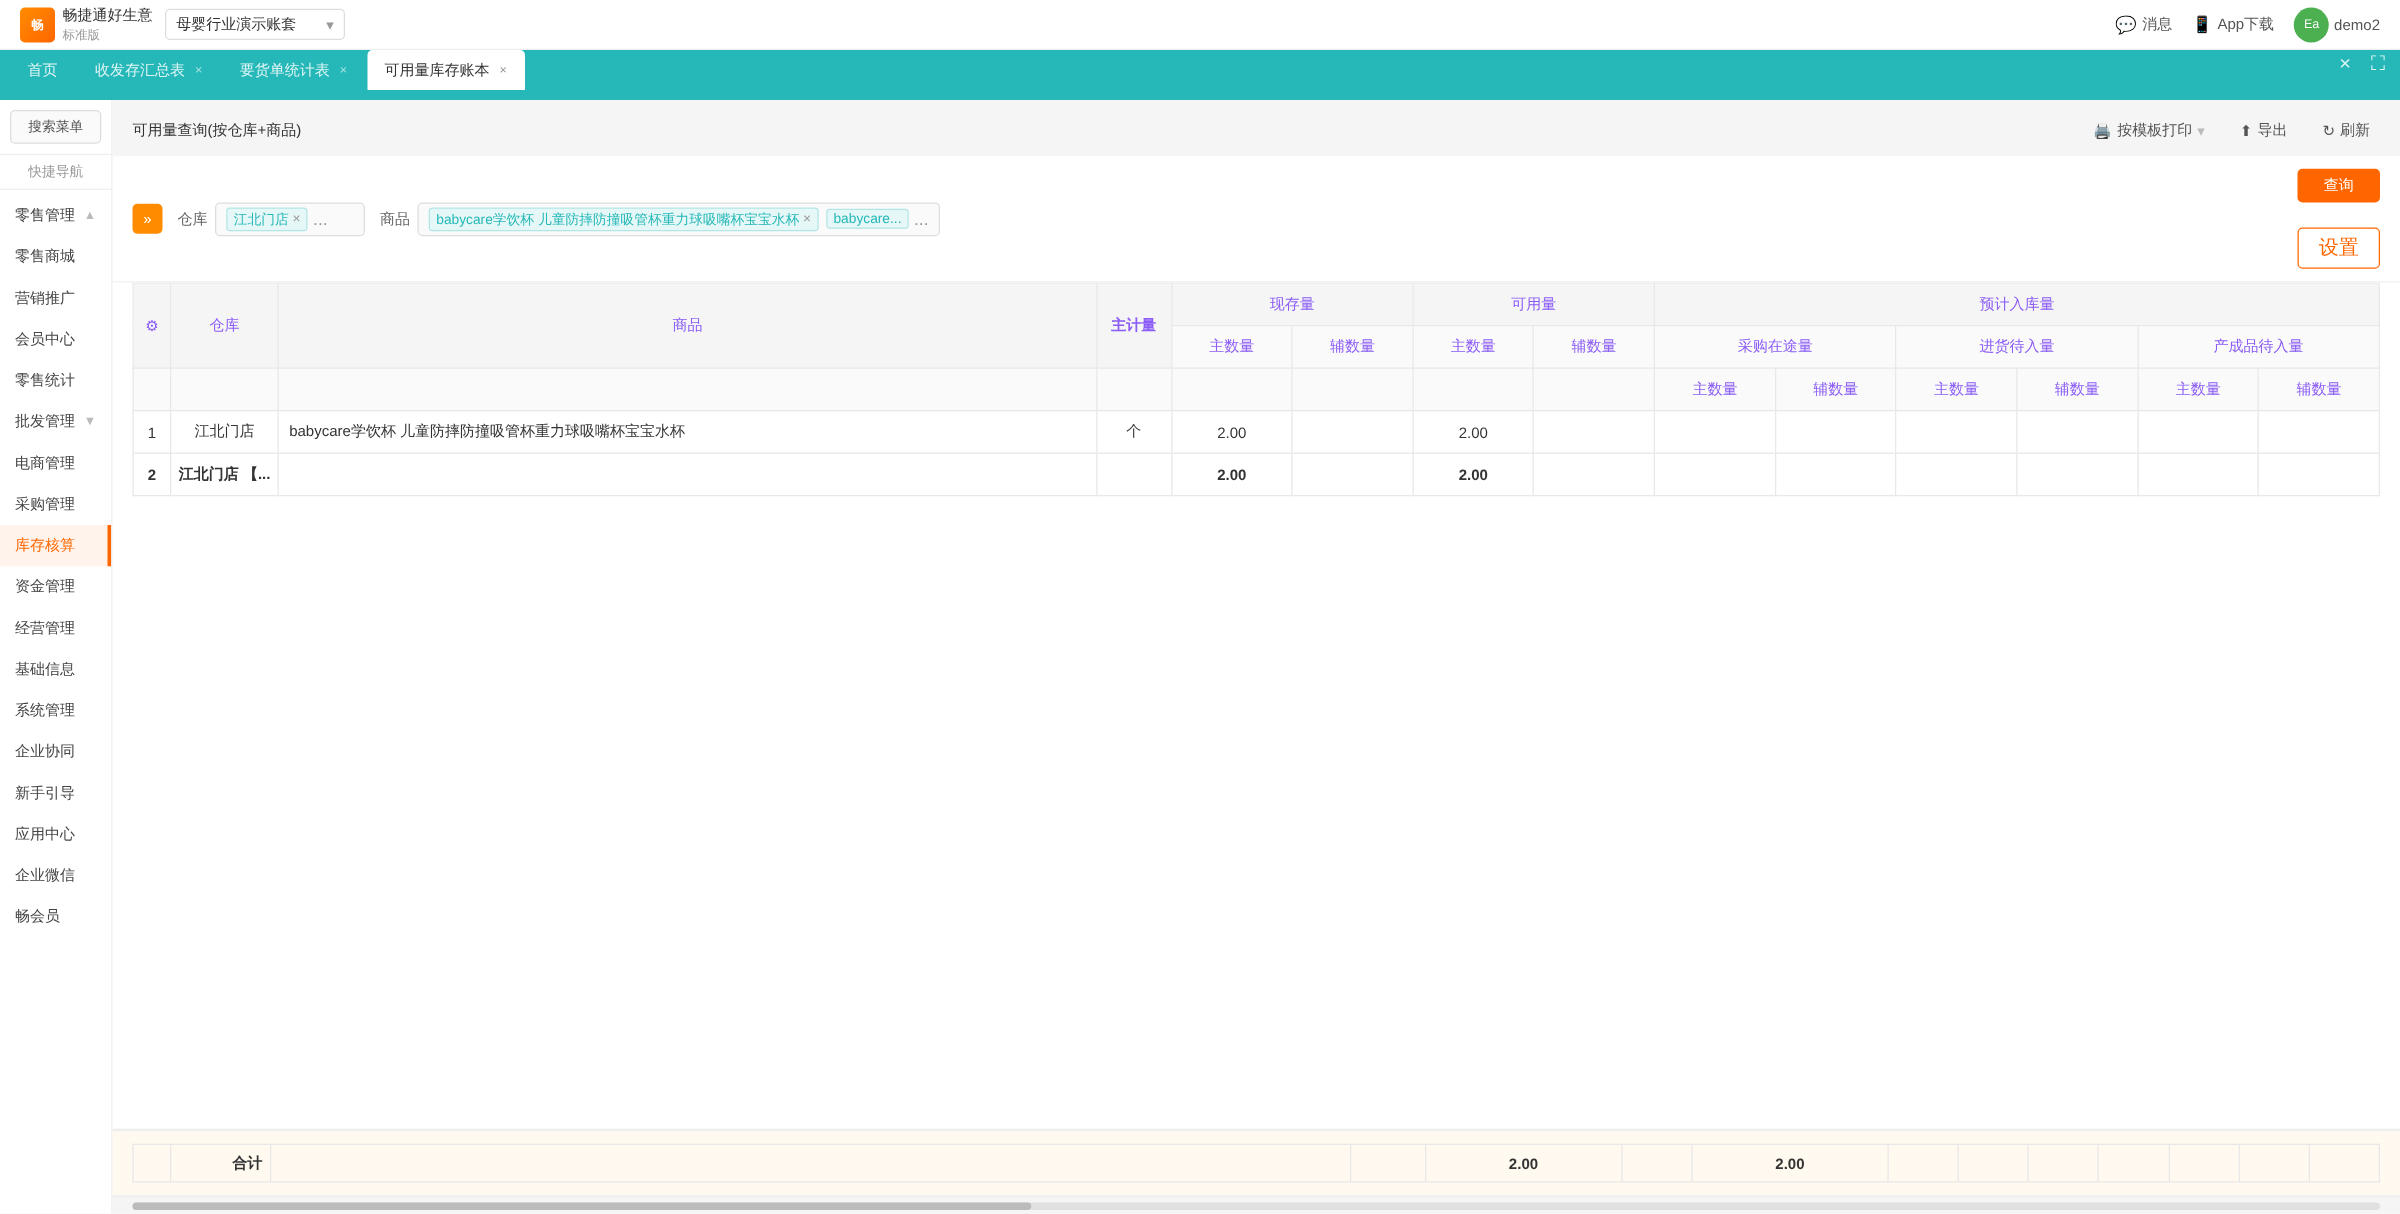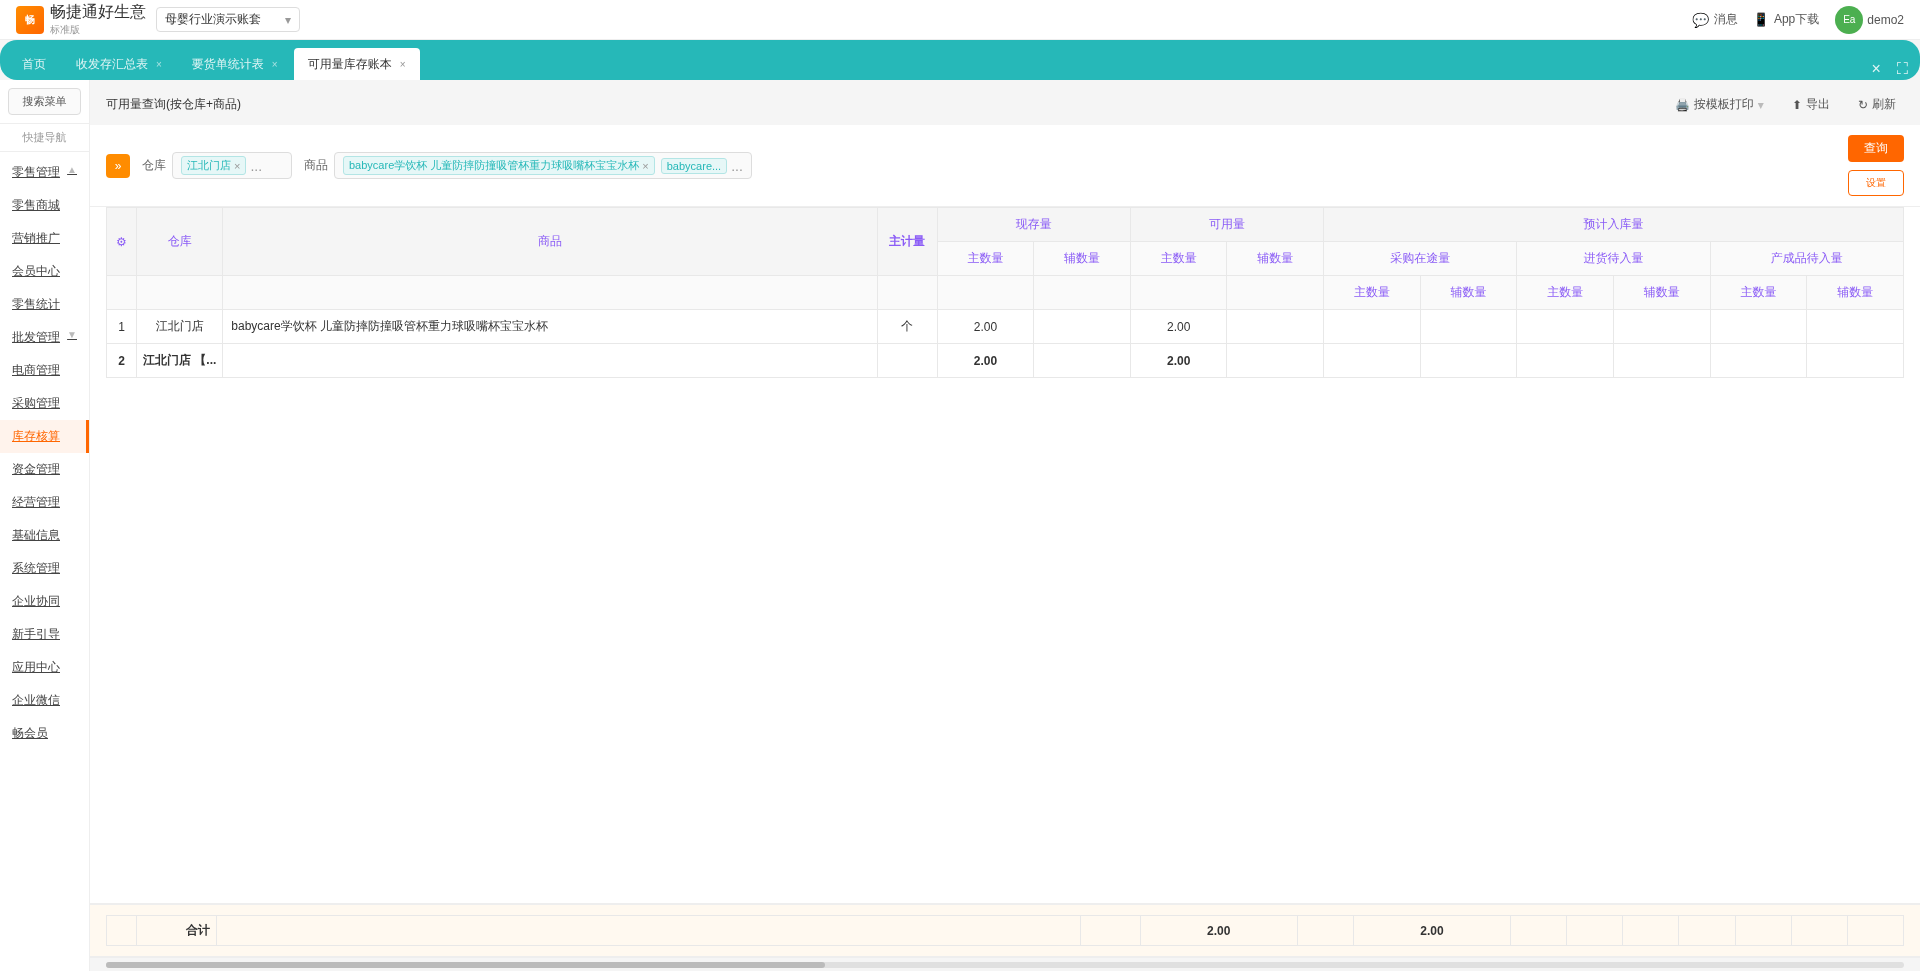--- a/index.html
+++ b/index.html
@@ -3,48 +3,48 @@
   <meta charset="utf-8">
   <style>
     * { box-sizing: border-box; margin: 0; padding: 0; }
     body { font-family: "Microsoft YaHei", "PingFang SC", sans-serif; font-size: 12px; background: #f5f5f5; color: #333; height: 971px; overflow: hidden; display: flex; flex-direction: column; }
 
     
     .top-bar { height: 40px; background: #fff; display: flex; align-items: center; justify-content: space-between; padding: 0 16px; border-bottom: 1px solid #eee; flex-shrink: 0; }
     .top-bar-left { display: flex; align-items: center; gap: 10px; }
     .logo-area { display: flex; align-items: center; gap: 6px; }
     .logo-icon { width: 28px; height: 28px; background: linear-gradient(135deg, #ff8c00, #ff6600); border-radius: 4px; display: flex; align-items: center; justify-content: center; color: white; font-size: 10px; font-weight: bold; }
-    .app-name { font-size: 16px; color: #333; }
+    .app-name { font-size: 12px; color: #333; }
     .app-subtitle { font-size: 10px; color: #999; }
     .industry-select { display: flex; align-items: center; gap: 20px; border: 1px solid #ddd; border-radius: 4px; padding: 3px 8px; font-size: 12px; color: #333; background: #fff; cursor: pointer; min-width: 140px; }
     .top-bar-right { display: flex; align-items: center; gap: 16px; }
     .top-right-item { display: flex; align-items: center; gap: 4px; font-size: 12px; color: #555; cursor: pointer; }
     .avatar { width: 28px; height: 28px; border-radius: 50%; background: #4CAF50; display: flex; align-items: center; justify-content: center; color: white; font-size: 11px; overflow: hidden; }
 
     
-    .nav-tabs { height: 40px; background: #26b8b8; display: flex; align-items: flex-end; padding: 0 8px; flex-shrink: 0; gap: 2px; border-radius: 17px; }
+    .nav-tabs { height: 40px; background: #26b8b8; display: flex; align-items: flex-start; padding: 0 8px; flex-shrink: 0; gap: 2px; }
     .nav-tab { display: flex; align-items: center; gap: 6px; padding: 6px 14px; border-radius: 4px 4px 0 0; font-size: 12px; color: rgba(255,255,255,0.85); cursor: pointer; height: 32px; }
     .nav-tab.active { background: #fff; color: #333; font-weight: 500; }
     .nav-tab .close-btn { font-size: 10px; color: inherit; opacity: 0.7; margin-left: 2px; }
     .nav-tab.active .close-btn { color: #666; }
     .nav-tabs-spacer { flex: 1; }
     .nav-tabs-actions { display: flex; align-items: center; gap: 8px; }
     .tab-action-btn { color: rgba(255,255,255,0.85); font-size: 16px; cursor: pointer; padding: 2px 4px; }
 
     
     .main-area { display: flex; flex: 1; overflow: hidden; }
 
     
     .sidebar { width: 90px; background: #fff; border-right: 1px solid #eee; display: flex; flex-direction: column; flex-shrink: 0; overflow-y: auto; }
     .sidebar-search { padding: 8px; border-bottom: 1px solid #eee; }
     .sidebar-search-btn { width: 100%; padding: 5px; border: 1px solid #ddd; border-radius: 4px; font-size: 11px; text-align: center; cursor: pointer; color: #555; background: #fafafa; }
     .sidebar-quick-nav { padding: 6px 8px; border-bottom: 1px solid #eee; }
     .sidebar-quick-nav-label { font-size: 11px; color: #999; text-align: center; }
     .sidebar-section { padding: 4px 0; }
-    .sidebar-item { display: flex; align-items: flex-start; justify-content: space-between; padding: 8px 12px; cursor: pointer; font-size: 12px; color: #444; text-decoration: underline; }
+    .sidebar-item { display: flex; align-items: center; justify-content: space-between; padding: 8px 12px; cursor: pointer; font-size: 12px; color: #444; }
     .sidebar-item.active { background: #fff3ec; color: #ff6600; font-weight: 500; border-right: 3px solid #ff6600; }
     .sidebar-item.section-header { font-size: 12px; color: #444; }
     .sidebar-item .arrow { font-size: 10px; color: #bbb; }
 
     
     .content { flex: 1; display: flex; flex-direction: column; overflow: hidden; }
 
     
     .page-header { padding: 12px 16px 8px; display: flex; align-items: center; justify-content: space-between; background: #f5f5f5; flex-shrink: 0; }
     .page-title { font-size: 12px; font-weight: 500; color: #333; }
@@ -55,21 +55,21 @@
     .filter-bar { background: #fff; padding: 10px 16px; display: flex; align-items: center; gap: 12px; flex-shrink: 0; border-bottom: 1px solid #eee; }
     .filter-expand-btn { width: 24px; height: 24px; background: #ff8c00; border-radius: 4px; display: flex; align-items: center; justify-content: center; color: white; cursor: pointer; font-size: 12px; flex-shrink: 0; }
     .filter-group { display: flex; align-items: center; gap: 6px; }
     .filter-label { font-size: 12px; color: #666; flex-shrink: 0; }
     .filter-input { display: flex; align-items: center; gap: 4px; border: 1px solid #ddd; border-radius: 4px; padding: 3px 8px; background: #fafafa; min-width: 120px; font-size: 12px; color: #333; }
     .filter-tag { display: flex; align-items: center; gap: 3px; background: #e6f7f7; border: 1px solid #b3e5e5; border-radius: 3px; padding: 1px 5px; font-size: 11px; color: #26b8b8; }
     .filter-tag .remove { cursor: pointer; color: #999; font-size: 11px; }
     .filter-more { color: #999; cursor: pointer; font-size: 14px; }
     .filter-actions { margin-left: auto; display: flex; gap: 8px; flex-direction: column; }
     .btn-query { background: #ff6600; color: white; border: none; border-radius: 4px; padding: 5px 16px; font-size: 12px; cursor: pointer; }
-    .btn-settings { background: white; color: #ff6600; border: 1px solid #ff6600; border-radius: 4px; padding: 5px 16px; font-size: 10px; cursor: pointer; }
+    .btn-settings { background: white; color: #ff6600; border: 1px solid #ff6600; border-radius: 4px; padding: 5px 16px; font-size: 16px; cursor: pointer; margin-top: 12px; }
 
     
     .table-area { flex: 1; overflow: auto; background: #fff; padding: 0 16px; }
     table { width: 100%; border-collapse: collapse; font-size: 12px; }
     thead tr th { background: #f5f5f5; padding: 8px 6px; text-align: center; border: 1px solid #e8e8e8; color: #8b5cf6; font-weight: 500; white-space: nowrap; }
     thead tr.header-row-2 th { background: #fafafa; }
     tbody tr td { padding: 8px 6px; text-align: center; border: 1px solid #e8e8e8; color: #333; white-space: nowrap; }
     tbody tr.bold-row td { font-weight: 600; }
 
     

